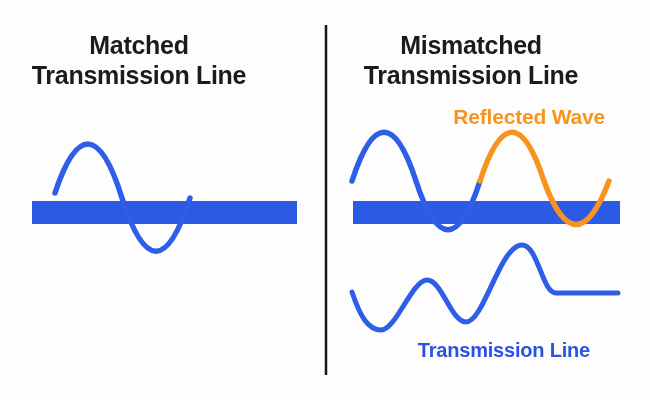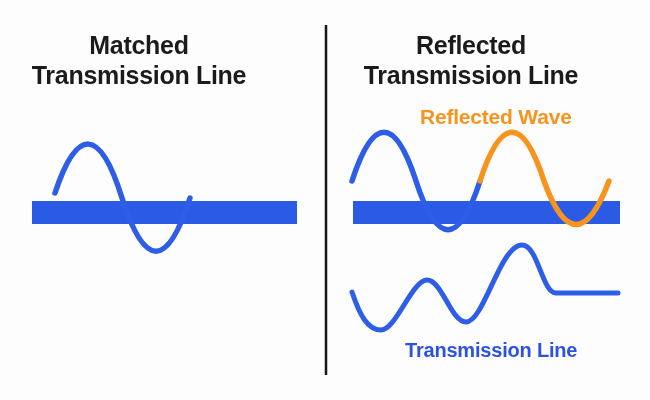--- a/index.html
+++ b/index.html
@@ -20,21 +20,21 @@
     font-weight: 700;
     line-height: 30px;
     letter-spacing: -0.3px;
     color: #1b1b1b;
   }
   .panel-title span { display: block; }
   #left-title  { left: 0px;   width: 278px; }
   #right-title { left: 327px; width: 288px; }
   .wave-label {
     position: absolute;
-    text-align: left;
+    text-align: right;
     font-weight: 700;
     letter-spacing: -0.2px;
   }
   #reflected-label {
     left: 420px; top: 105px; width: 185px;
     font-size: 21px;
     color: #f7941e;
   }
   #transmission-label {
     left: 405px; top: 339px; width: 185px;
@@ -63,21 +63,21 @@
 
     <path d="M 352 292 C 360 316, 368 330, 381 330 C 396 330, 412 280, 427 280 C 442 280, 451 322, 466 322 C 484 322, 500 245, 522 245 C 538 245, 542 293, 556 293 L 618 293" fill="none" stroke-width="5" stroke-linecap="round" stroke="#2e5ee8"></path>
   </svg>
 
   <div class="panel-title" id="left-title" style="color: rgb(27, 27, 27);">
     <span>Matched</span>
     <span>Transmission Line</span>
   </div>
 
   <div class="panel-title" id="right-title" style="color: rgb(27, 27, 27);">
-    <span>Reflected</span>
+    <span>Mismatched</span>
     <span>Transmission Line</span>
   </div>
 
   <div class="wave-label" id="reflected-label" style="color: rgb(247, 148, 30);">Reflected Wave</div>
 
   <div class="wave-label" id="transmission-label" style="color: rgb(43, 82, 226);">Transmission Line</div>
 
 </div>
 
 </body></html>

